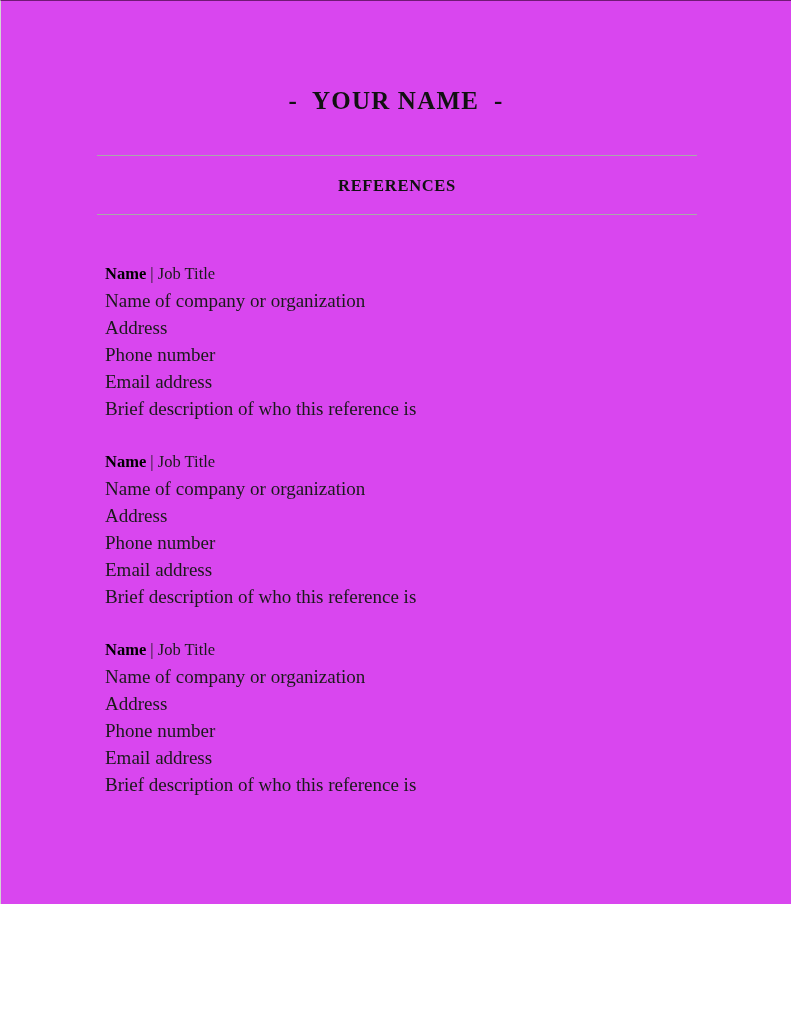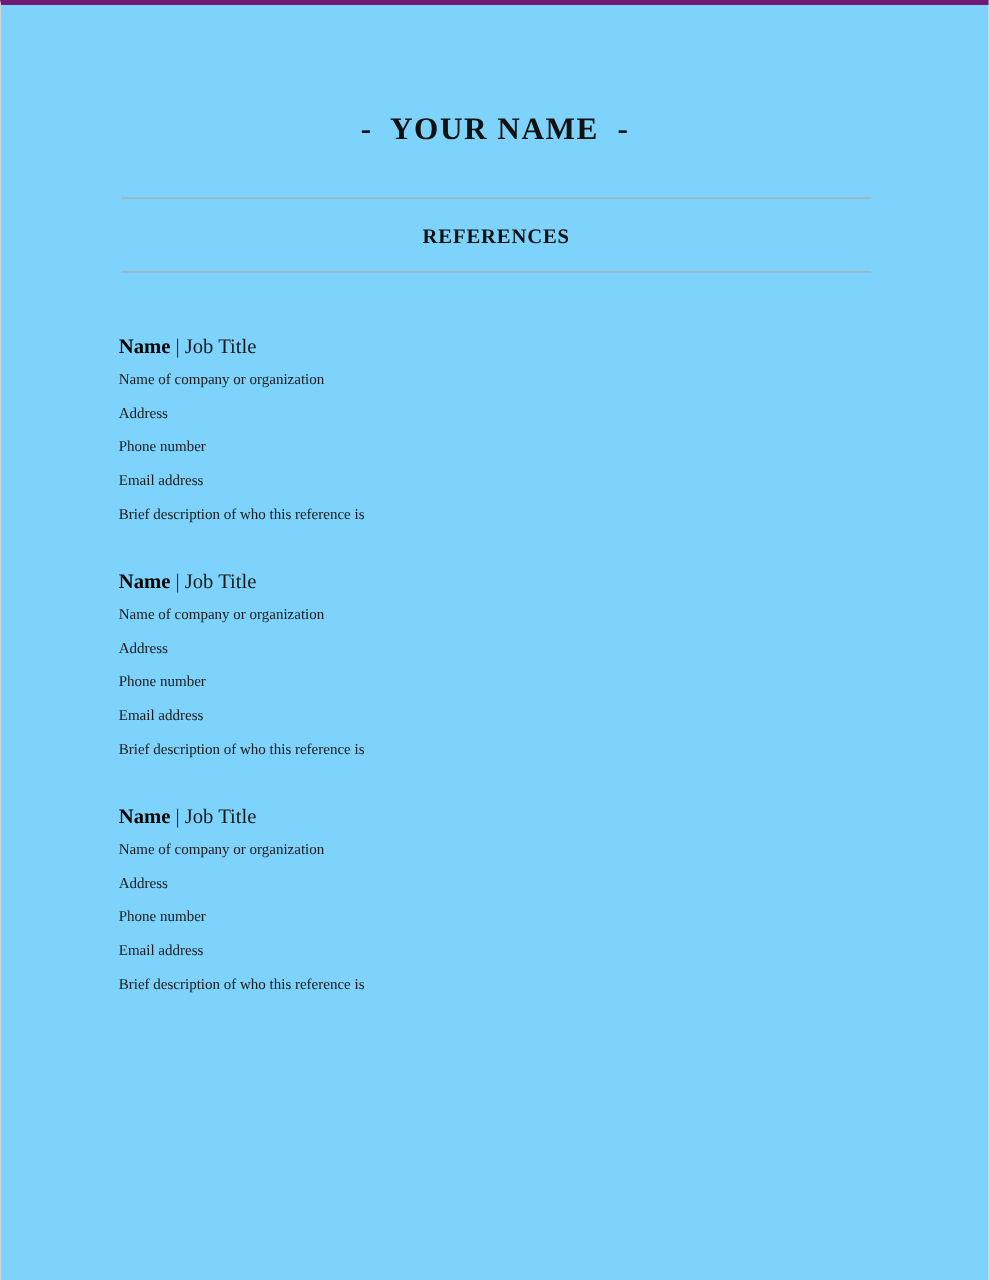--- a/index.html
+++ b/index.html
@@ -10,24 +10,24 @@
   }
 
   body {
     font-family: "Liberation Serif", "DejaVu Serif", serif;
     color: #1a1a1a;
   }
 
   .page {
     position: relative;
     width: 791px;
-    height: 1024px;
-    background: #7dd3fc;
+    height: 904px;
+    background: #d946ef;
     box-sizing: border-box;
-    border-top: 4px solid #701a75;
+    border-top: 1px solid #701a75;
     border-left: 1px solid #d3d3d3;
     overflow: hidden;
   }
 
   
   .header {
     padding-top: 86px;
     text-align: center;
   }
 
@@ -70,20 +70,21 @@
     padding: 21px 0 19px 0;
     line-height: 1.1;
     width: 600px;
   }
 
   
   .references {
     padding-left: 94px;
     padding-right: 96px;
     margin-top: 45px;
+    margin-left: 10px;
   }
 
   .reference-entry {
     margin-bottom: 26px;
   }
 
   .reference-entry:last-child {
     margin-bottom: 0;
   }
 
@@ -98,21 +99,21 @@
     font-weight: bold;
     color: #000000;
   }
 
   .entry-heading .ref-sep,
   .entry-heading .ref-job {
     font-weight: normal;
   }
 
   .entry-line {
-    font-size: 12px;
+    font-size: 19px;
     line-height: 27px;
     color: #1a1a1a;
     white-space: pre;
   }
 </style>
 </head>
 <body>
 
 <div class="page">
 

